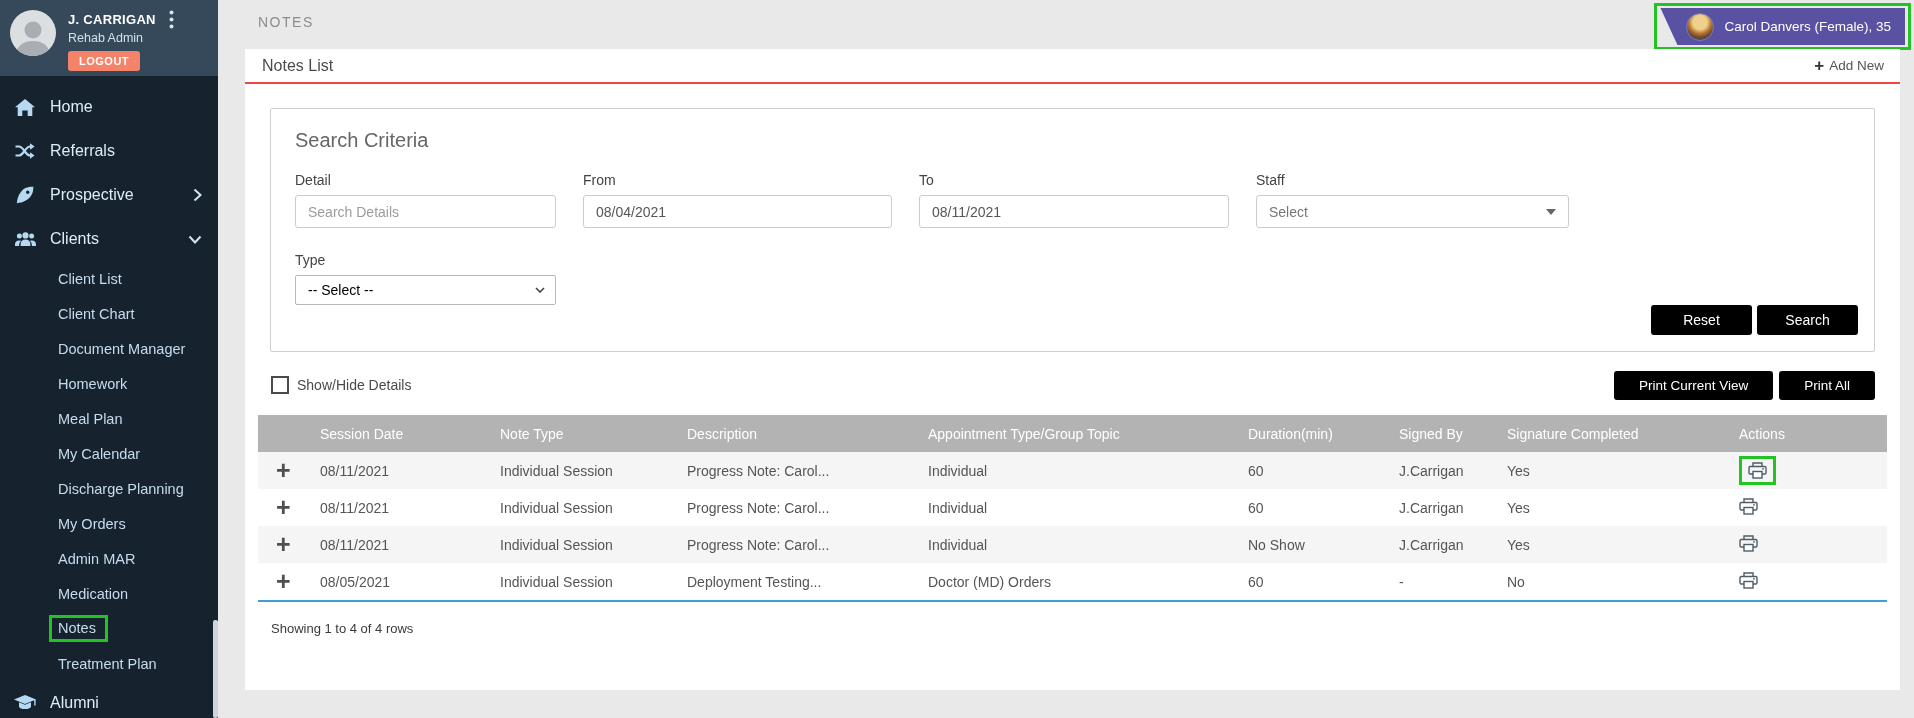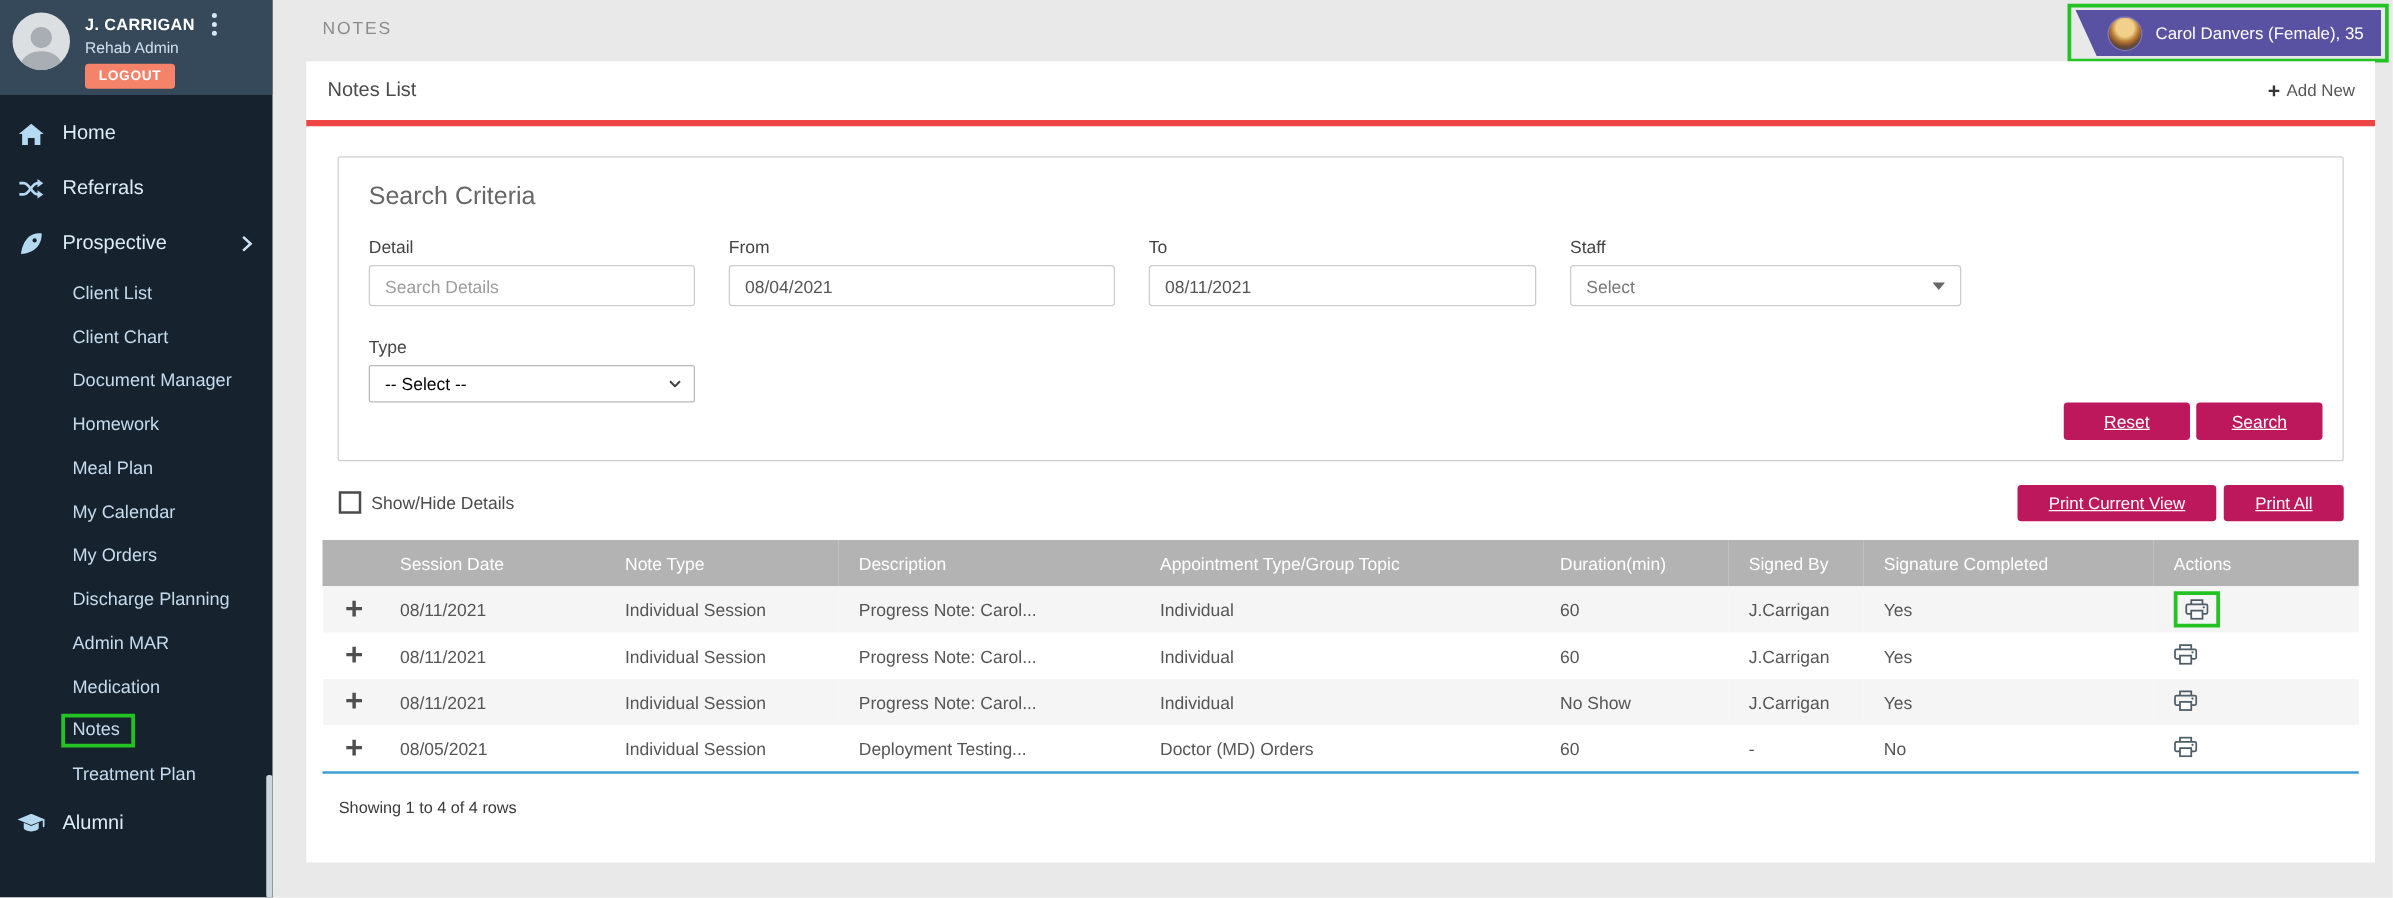--- a/index.html
+++ b/index.html
@@ -33,22 +33,22 @@
   .page-title { position:absolute; left:40px; top:14px; color:#8c8c8c; font-size:14px; letter-spacing:1.5px; }
   .patient-annotation { position:absolute; top:3px; right:3px; border:3px solid #22c322; padding:2px 3px; }
   .patient-badge { background:#5952a3; height:37px; min-width:243px; display:flex; align-items:center; padding:0 14px 0 26px;
                    clip-path:polygon(0 0, 100% 0, 100% 100%, 17px 100%); }
   .patient-avatar { width:28px; height:28px; border-radius:50%; flex:0 0 28px;
                     background:radial-gradient(circle at 50% 32%, #f0d08a 0 32%, #b5742e 52%, #6b4a35 68%, #31406b 100%);
                     border:1px solid #7d77bd; }
   .patient-name { color:#ffffff; font-weight:normal; font-size:13.5px; margin-left:10px; white-space:nowrap; }
 
   .card { position:absolute; left:27px; right:14px; top:49px; height:641px; background:#ffffff; }
-  .card-header { height:52px; display:flex; align-items:center; justify-content:space-between;
-                 padding:0 16px 0 17px; border-bottom:5px solid #ef4444; }
+  .card-header { height:35px; display:flex; align-items:center; justify-content:space-between;
+                 padding:0 16px 0 17px; border-bottom:2px solid #ef4444; }
   .card-title { color:#4a4a4a; font-size:16px; }
   .add-new { display:flex; align-items:center; color:#555; font-size:13.5px; cursor:pointer; }
   .add-new .plus { font-weight:bold; font-size:17px; color:#333; margin-right:5px; }
 
   .card-body { padding:0 13px; }
   .search-panel { margin:24px 12px 0 12px; border:1px solid #d0d0d0; border-radius:2px; padding:20px 24px 18px 24px; height:244px; position:relative; }
   .search-title { color:#666; font-size:20px; margin-bottom:20px; }
   .fields-row { display:flex;align-items:center; }
   .field { margin-right:27px; }
   .field label { display:block; font-size:14px; color:#444; margin-bottom:7px; }
@@ -56,22 +56,22 @@
         font-family:"Liberation Sans", sans-serif; background:#fff; }
   .tb::placeholder { color:#9c9c9c; }
   .w-detail { width:261px; } .w-from { width:309px; } .w-to { width:310px; } .w-staff { width:313px; }
   .fake-select { display:flex; align-items:center; justify-content:space-between; cursor:pointer; }
   .fake-select .txt { color:#777; }
   .caret-tri { width:0; height:0; border-left:5px solid transparent; border-right:5px solid transparent; border-top:6px solid #666; }
   .type-row { margin-top:24px; }
   .type-select { width:261px; height:30px; border:1px solid #b9b9b9; border-radius:2px; display:flex; align-items:center;
                  justify-content:space-between; padding:0 10px 0 12px; font-size:14px; color:#000000; cursor:pointer; background:#fff; }
   .panel-buttons { position:absolute; right:16px; bottom:16px; display:flex; }
-  .btn { background:#be185d; border:none; color:#fff; font-size:14px; border-radius:3px; cursor:pointer;
-         font-family:"Liberation Sans", sans-serif;text-decoration:underline; }
+  .btn { background:#000000; border:none; color:#fff; font-size:14px; border-radius:3px; cursor:pointer;
+         font-family:"Liberation Sans", sans-serif; }
   .btn-reset, .btn-search { width:101px; height:30px; margin-left:5px; }
 
   .toolbar-row { margin-top:18px; display:flex; align-items:center; justify-content:space-between; padding:0 12px 0 13px; height:30px; }
   .showhide { display:flex; align-items:center; cursor:pointer; }
   .checkbox { width:18px; height:18px; border:2px solid #4a4a4a; background:#fff; margin-right:8px; cursor:pointer; }
   .showhide-label { font-size:14px; color:#4a4a4a; }
   .print-btns { display:flex; }
   .btn-print { height:29px; padding:0 25px; font-size:13.5px; margin-left:6px; }
 
   .table-wrap { margin-top:15px; }
@@ -148,20 +148,38 @@
           </svg>
         </span>
         <span>Prospective</span>
         <span class="nav-chevron">
           <svg width="9" height="14" viewBox="0 0 9 14">
               <polyline points="1.5,1.5 7.5,7 1.5,12.5" stroke="#cfe4f4" stroke-width="2" fill="none"></polyline>
             </svg>
         </span>
       </div>
 
+      <div class="nav-item">
+        <span class="nav-icon">
+          <svg width="21" height="14" viewBox="0 0 21 14">
+            <circle cx="4.4" cy="4.1" r="2.5" fill="#b6d9f2"></circle>
+              <circle cx="16.6" cy="4.1" r="2.5" fill="#b6d9f2"></circle>
+              <circle cx="10.5" cy="3.4" r="3.1" fill="#b6d9f2"></circle>
+            <path d="M10.5 7.4 c-3 0 -4.9 1.9 -4.9 4.8 V14 h9.8 v-1.8 c0-2.9 -1.9-4.8 -4.9-4.8 z" fill="#b6d9f2"></path>
+            <path d="M0 14 v-1.4 c0-2.4 1.7-4 4.1-4 .7 0 1.4 .15 2 .5 C4.8 10.1 4.1 11.8 4.1 13.4 V14 Z" fill="#b6d9f2"></path>
+            <path d="M21 14 v-1.4 c0-2.4 -1.7-4 -4.1-4 -.7 0 -1.4 .15 -2 .5 C16.2 10.1 16.9 11.8 16.9 13.4 V14 Z" fill="#b6d9f2"></path>
+          </svg>
+        </span>
+        <span>Clients</span>
+        <span class="nav-chevron">
+          <svg width="14" height="9" viewBox="0 0 14 9">
+              <polyline points="1.5,1.5 7,7.5 12.5,1.5" stroke="#cfe4f4" stroke-width="2" fill="none"></polyline>
+            </svg>
+        </span>
+      </div>
 
       <ul class="sub-list">
         <li class="sub-item">
             <span>Client List</span>
           </li>
         <li class="sub-item">
             <span>Client Chart</span>
           </li>
         <li class="sub-item">
             <span>Document Manager</span>
@@ -169,24 +187,24 @@
         <li class="sub-item">
             <span>Homework</span>
           </li>
         <li class="sub-item">
             <span>Meal Plan</span>
           </li>
         <li class="sub-item">
             <span>My Calendar</span>
           </li>
         <li class="sub-item">
+            <span>Discharge Planning</span>
+          </li>
+        <li class="sub-item">
             <span>My Orders</span>
-          </li>
-        <li class="sub-item">
-            <span>Discharge Planning</span>
           </li>
         <li class="sub-item">
             <span>Admin MAR</span>
           </li>
         <li class="sub-item">
             <span>Medication</span>
           </li>
         <li class="sub-item">
             <span class="green-box"><span>Notes</span></span>
           </li>

